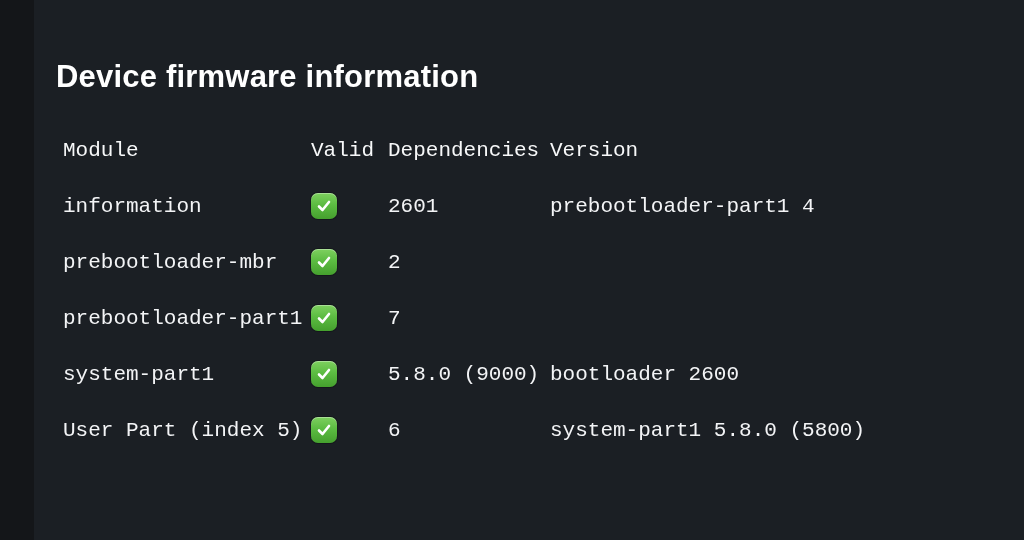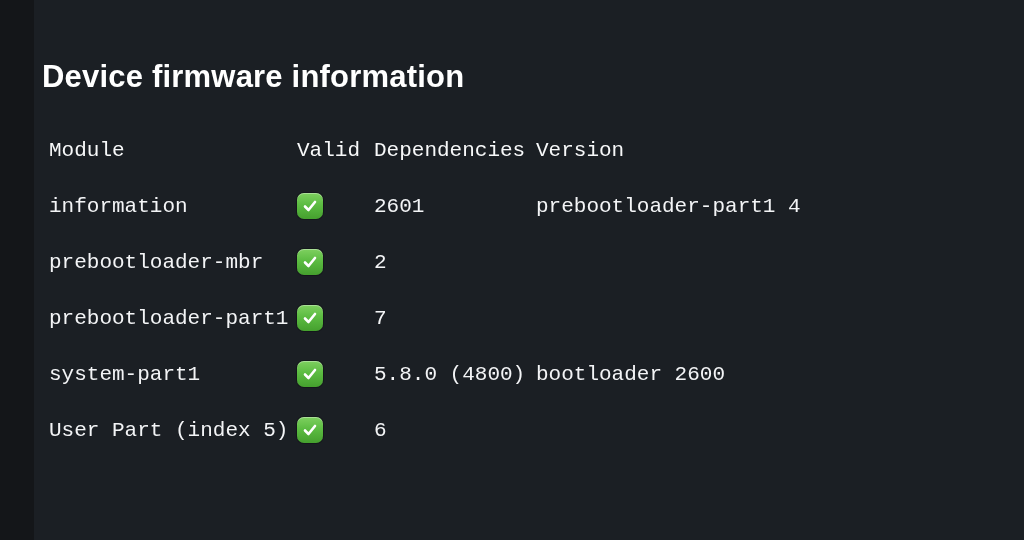--- a/index.html
+++ b/index.html
@@ -14,21 +14,21 @@
     position: relative;
   }
   .left-strip {
     position: absolute;
     left: 0; top: 0;
     width: 34px; height: 540px;
     background: #141619;
   }
   .content {
     position: absolute;
-    left: 18px; top: 0;
+    left: 32px; top: 0;
     width: 990px; height: 444px;
   }
   .page-title {
     margin: 58px 0 0 24px;
     font-size: 31px;
     line-height: 38px;
     font-weight: bold;
     color: #ffffff;
     letter-spacing: 0.2px;
   }
@@ -116,30 +116,31 @@
 
   <div class="fw-row">
     <div class="cell module-cell">system-part1</div>
     <div class="cell valid-cell">
       <span class="check-badge">
         <svg width="18" height="18" viewBox="0 0 18 18">
           <polyline points="4,9.5 7.5,13 14,5" fill="none" stroke="#ffffff" stroke-width="2.6" stroke-linecap="round" stroke-linejoin="round"></polyline>
         </svg>
       </span>
     </div>
-    <div class="cell version-cell">5.8.0 (4800)</div>
+    <div class="cell version-cell">5.8.0 (9000)</div>
     <div class="cell deps-cell">bootloader 2600</div>
   </div>
 
   <div class="fw-row">
     <div class="cell module-cell">User Part (index 5)</div>
     <div class="cell valid-cell">
       <span class="check-badge">
         <svg width="18" height="18" viewBox="0 0 18 18">
           <polyline points="4,9.5 7.5,13 14,5" fill="none" stroke="#ffffff" stroke-width="2.6" stroke-linecap="round" stroke-linejoin="round"></polyline>
         </svg>
       </span>
     </div>
     <div class="cell version-cell">6</div>
+    <div class="cell deps-cell">system-part1 5.8.0 (5800)</div>
   </div>
 </div>
   </div>
 </div>
 
 </body></html>

